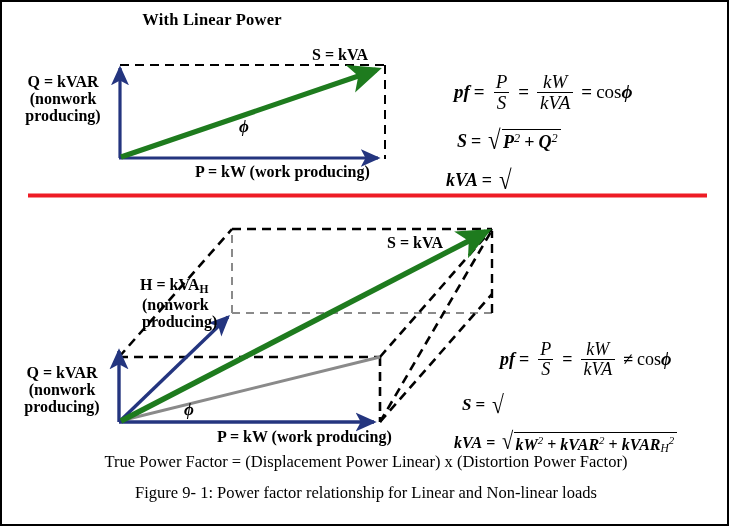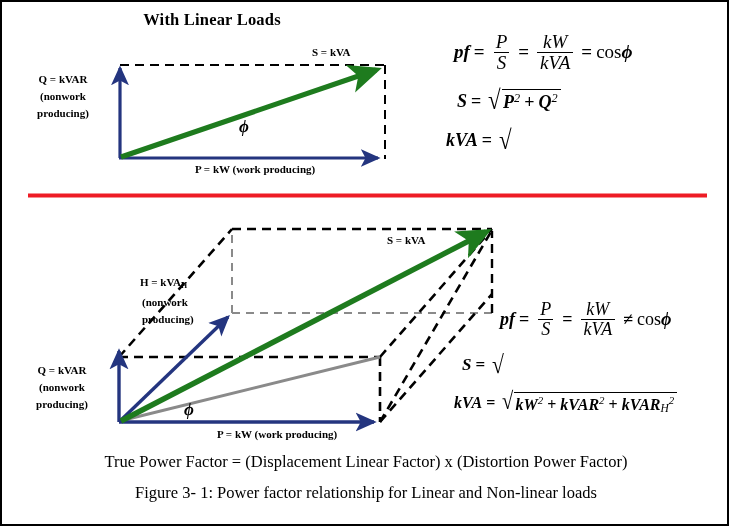--- a/index.html
+++ b/index.html
@@ -10,29 +10,29 @@
     background:#ffffff;
     box-sizing:border-box;
     border:2px solid #000000;
     overflow:hidden;
   }
   .svg-layer{position:absolute;left:0;top:0;width:729px;height:526px;}
   .lbl{position:absolute;color:#000000;line-height:1.02;}
   .bold{font-weight:bold;}
   .ctr{text-align:center;}
   .title{font-family:"Liberation Serif", serif;font-weight:bold;font-size:16.5px;letter-spacing:0.2px;}
-  .axlabel{font-family:"Liberation Serif", serif;font-weight:bold;font-size:11px;}
+  .axlabel{font-family:"Liberation Serif", serif;font-weight:bold;font-size:16px;}
   .phi{font-family:"Liberation Serif", serif;font-style:italic;font-size:17px;font-weight:bold;}
   .caption{font-family:"Liberation Serif", serif;font-size:16.5px;}
   .sub{font-size:0.72em;vertical-align:-0.22em;}
   .sup{font-size:0.68em;vertical-align:0.52em;}
 
   
   .math{position:absolute;font-family:"Liberation Serif", serif;font-style:italic;color:#000;white-space:nowrap;}
-  .mrow{display:inline-flex;align-items:center;}
+  .mrow{display:inline-flex;align-items:center;margin-top:40px;}
   .frac{display:inline-flex;flex-direction:column;align-items:center;vertical-align:middle;margin:0 4px;}
   .frac .num{padding:0 3px;line-height:1.05;}
   .frac .den{padding:0 3px;line-height:1.05;border-top:1.6px solid #000;}
   .op{font-style:normal;margin:0 4px;font-weight:bold;}
   .rad{display:inline-flex;align-items:stretch;margin-left:2px;}
   .rad .sign{font-style:normal;font-size:1.5em;line-height:0.82;transform:scaleX(0.85);}
   .rad .body{border-top:1.6px solid #000;padding:1px 3px 0 1px;font-family:Liberation Serif, serif;}
   .cosphi{font-style:normal;font-weight:normal;}
   .it{font-style:italic;}
 </style>
@@ -89,21 +89,21 @@
       <line x1="117" y1="420" x2="117" y2="349" stroke="#24357f" stroke-width="3.4" marker-end="url(#arrBlue)"></line>
 
       <line x1="117" y1="420" x2="372" y2="420" stroke="#24357f" stroke-width="3.4" marker-end="url(#arrBlue)"></line>
 
       <line x1="118" y1="419" x2="226" y2="315" stroke="#24357f" stroke-width="3.4" marker-end="url(#arrBlue)"></line>
 
       <line x1="119" y1="419" x2="484" y2="230" stroke="#1e7b1e" stroke-width="5.4" marker-end="url(#arrGreen)"></line>
     </g>
   </svg>
 
-  <div class="lbl title ctr" style="left:60px;top:10px;width:300px;">With Linear Loads</div>
+  <div class="lbl title ctr" style="left:60px;top:10px;width:300px;">With Linear Power</div>
 
   <div class="lbl axlabel ctr" style="left:8px;top:72px;width:106px;">Q = kVAR</div>
   <div class="lbl axlabel ctr" style="left:8px;top:89px;width:106px;">(nonwork</div>
   <div class="lbl axlabel ctr" style="left:8px;top:106px;width:106px;">producing)</div>
 
   <div class="lbl axlabel" style="left:193px;top:162px;">P = kW (work producing)</div>
 
   <div class="lbl axlabel" style="left:310px;top:45px;">S = kVA</div>
 
   <div class="lbl phi" style="left:237px;top:116px;">ϕ</div>
@@ -196,16 +196,16 @@
     <span class="mrow">
       <span class="bold it">kVA</span>
       <span class="op">=</span>
       <span class="rad">
         <span class="sign">√</span>
         <span class="body"><span class="it bold">kW</span><span class="sup">2</span><span class="op">+</span><span class="it bold">kVAR</span><span class="sup">2</span><span class="op">+</span><span class="it bold">kVAR</span><span class="sub">H</span><span class="sup">2</span></span>
       </span>
     </span>
   </div>
 
-  <div class="lbl caption ctr" style="left:6px;top:452px;width:716px;">True Power Factor = (Displacement Linear Factor) x (Distortion Power Factor)</div>
-  <div class="lbl caption ctr" style="left:6px;top:483px;width:716px;">Figure 3- 1:  Power factor relationship for Linear and Non-linear loads</div>
+  <div class="lbl caption ctr" style="left:6px;top:452px;width:716px;">True Power Factor = (Displacement Power Linear) x (Distortion Power Factor)</div>
+  <div class="lbl caption ctr" style="left:6px;top:483px;width:716px;">Figure 9- 1:  Power factor relationship for Linear and Non-linear loads</div>
 
 </div>
 
 </body></html>

